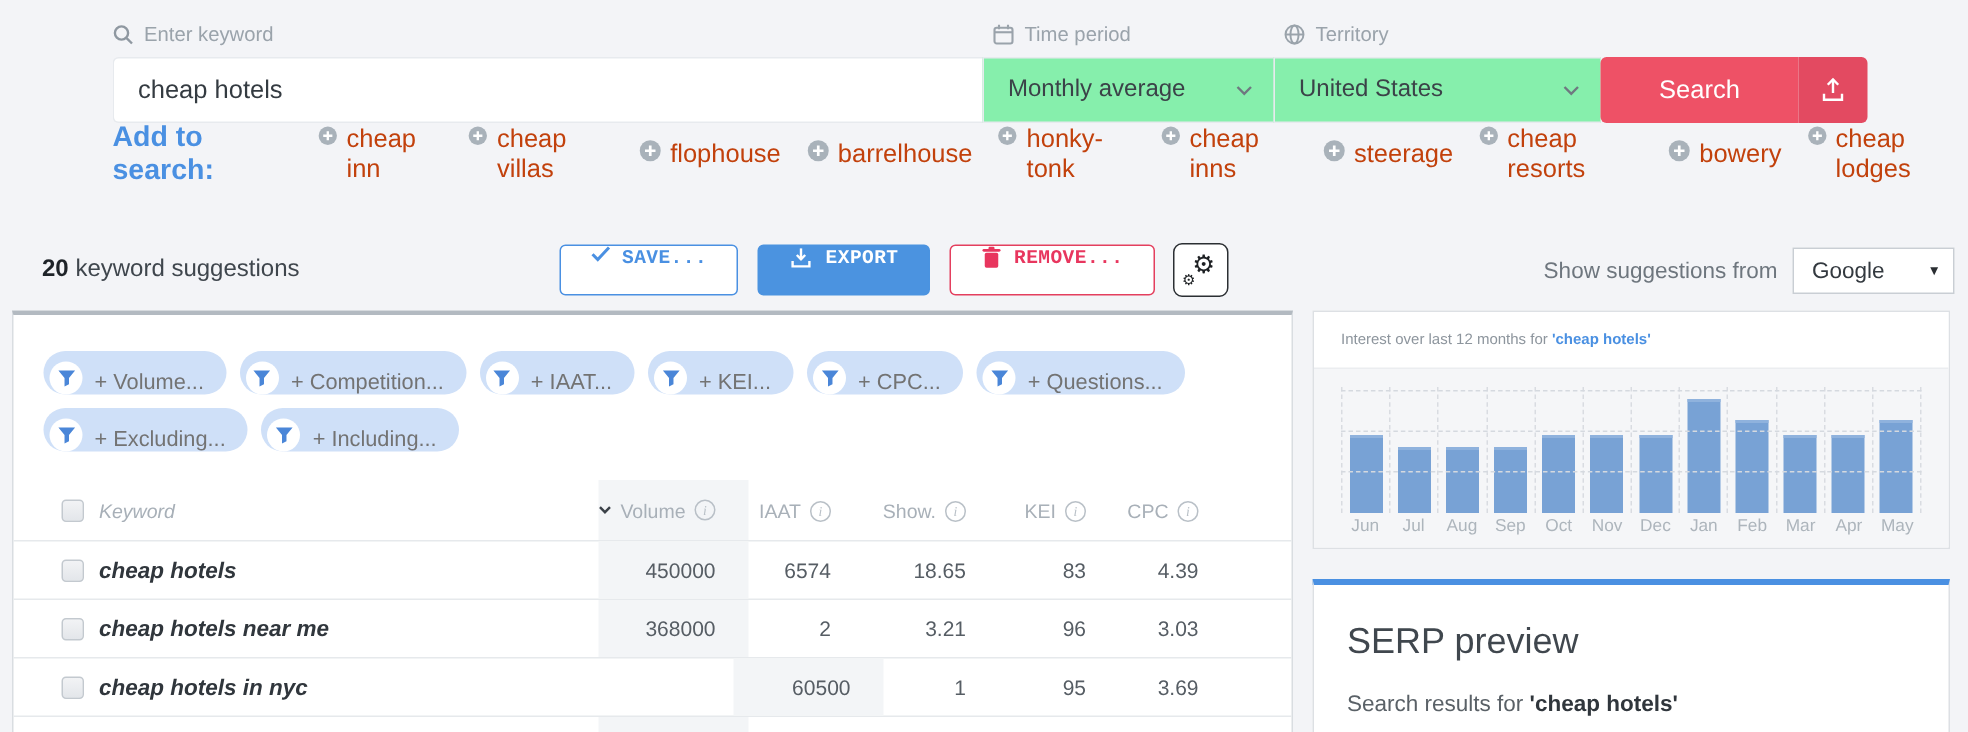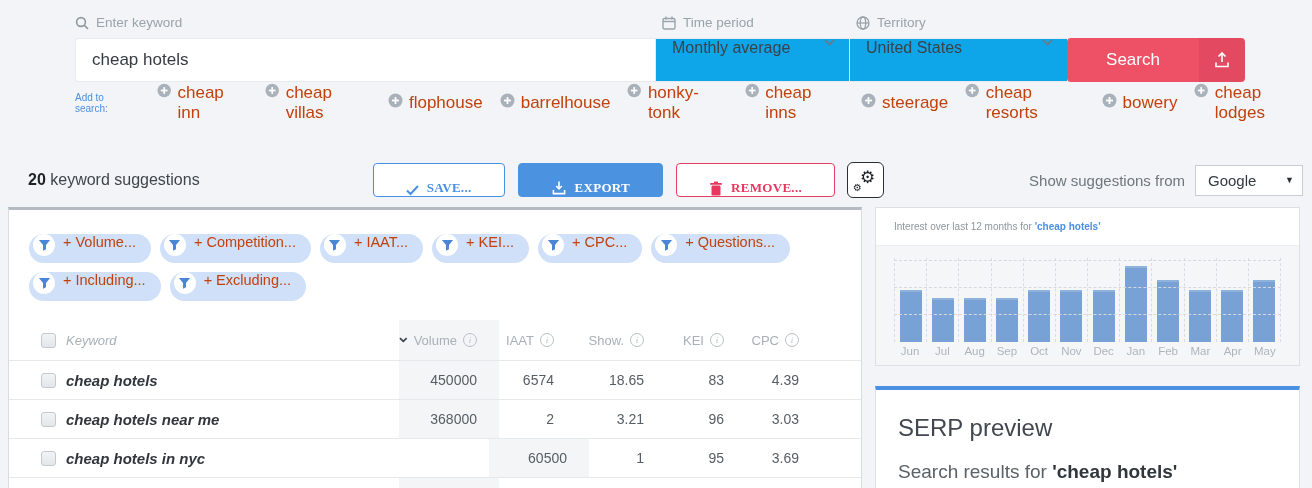--- a/index.html
+++ b/index.html
@@ -20,45 +20,45 @@
   }
   .field-label { display:flex; align-items:center; gap:7px; font-size:13.5px; color:#9aa3ab; }
   .field-label.pad { padding-left:7px; }
   .inputs-row { margin-top:8px; height:44px; }
   .kw-input {
     width:100%; height:44px; border:1px solid #e7eaee; border-right:none;
     border-radius:4px 0 0 4px; padding:0 16px; font-size:17px; color:#343b41;
     font-family:"Liberation Sans",sans-serif; background:#fff; outline:none;
   }
   .sel-box {
-    height:44px; background:#0ea5e9; border:1px solid #e7eaee; border-right:none;
-    display:flex; justify-content:space-between;
+    height:44px; background:#86efac; border:1px solid #e7eaee; border-right:none;
+    display:flex; align-items:center; justify-content:space-between;
     padding:0 14px 0 16px; font-size:16px; color:#3b4248; cursor:pointer;
   }
   .search-btn-group { display:flex; height:44px; }
   .search-btn {
     flex:1; background:#ee5166; color:#fff; border:none; font-size:17px;
     font-family:"Liberation Sans",sans-serif; border-radius:4px 0 0 4px; cursor:pointer;
   }
   .search-upload {
     width:46px; background:#e34a61; border:none; border-radius:0 4px 4px 0;
     display:flex; align-items:center; justify-content:center; cursor:pointer;
   }
   .addsearch-row { display:flex; align-items:center; gap:17px; margin:12px 0 0 75px; height:18px; }
-  .addsearch-label { font-size:10px; font-weight:normal; color:#4a90e2; margin-right:3px; }
+  .addsearch-label { font-size:19px; font-weight:bold; color:#4a90e2; margin-right:3px; }
   .suggestion { display:inline-flex; gap:6px; font-size:17px; color:#c2410c; cursor:pointer; }
 
   
   .toolbar-row { display:flex; align-items:center; margin:50px 9px 0 28px; height:36px; }
   .page-title { font-size:16px; color:#3f464d; font-weight:400; }
   .page-title b { color:#1e2328; font-weight:800; }
   .btn {
     height:34px; border-radius:4px; font-size:13px; font-weight:bold; letter-spacing:.3px;
-    display:inline-flex; align-items:flex-end; gap:8px; padding:0 32px; cursor:pointer;
-    font-family:Liberation Serif, serif; background:#fff;
+    display:inline-flex; align-items:flex-start; gap:8px; padding:0 20px; cursor:pointer;
+    font-family:Liberation Mono, monospace; background:#fff;
   }
   .btn-save { margin-left:173px; border:1px solid #4a90e2; color:#4a90e2; }
   .btn-export { margin-left:13px; border:1px solid #4b93e0; background:#4b93e0; color:#fff; }
   .btn-remove { margin-left:13px; border:1px solid #e43f5e; color:#e8365e; }
   .btn-gear {
     margin-left:12px; width:37px; height:36px; border:1.5px solid #2b2f33; border-radius:6px;
     background:#fff; display:flex; align-items:center; justify-content:center; cursor:pointer;
     position:relative; color:#1d2023;
   }
   .gear-big { font-family:"DejaVu Sans",sans-serif; font-size:17px; line-height:1; position:relative; top:-3px; left:2px; }
@@ -75,23 +75,23 @@
   .content-row { display:flex; align-items:flex-start; margin:9px 0 0 8px; }
   .main-panel {
     width:854px; min-height:310px; background:#fff;
     border:1px solid #d9dde1; border-top:3px solid #b3bac1; padding-top:24px;
   }
   .right-col { width:425px; margin-left:13px; }
 
   
   .chips { display:flex; flex-wrap:wrap; gap:9px; padding:0 20px; }
   .chip {
-    display:inline-flex; align-items:flex-start; gap:8px; height:29px;
+    display:inline-flex; align-items:flex-end; gap:8px; height:29px;
     background:#cfe0f8; border-radius:15px; padding:0 15px 0 4px;
-    color:#c2410c; font-size:14.5px; cursor:pointer; white-space:nowrap;
+    color:#737373; font-size:14.5px; cursor:pointer; white-space:nowrap;
   }
   .chip .bubble {
     width:22px; height:22px; border-radius:50%; background:#fff;
     display:flex; align-items:center; justify-content:center;
   }
 
   
   .ktable { margin-top:19px; }
   .trow { display:flex; align-items:stretch; height:40px; font-size:14px; color:#565d64; }
   .trow.body-row { border-top:1px solid #e6e9ec; height:39px; }
@@ -99,21 +99,21 @@
   .col-check { width:57px; padding-left:32px; }
   .col-kw { flex:1;font-style:italic; }
   .col-vol { width:100px; background:#f3f5f7; justify-content:flex-end; padding-right:22px; }
   .col-iaat { width:55px; justify-content:flex-end; }
   .col-comp { width:90px; justify-content:flex-end; }
   .col-kei { width:80px; justify-content:flex-end; }
   .col-cpc { width:85px; justify-content:flex-end; padding-right:10px; }
   .col-spacer { width:52px; }
   .header-row { color:#a8b0b8; font-size:13px; }
   .header-row .col-vol { gap:6px; }
-  .hgroup { display:inline-flex; align-items:center; gap:6px; }
+  .hgroup { display:inline-flex; align-items:flex-end; gap:6px; }
   .kw-text { font-size:15px; font-weight:bold; color:#30363c; }
   .checkbox {
     width:15px; height:15px; border:1px solid #c3c9cf; border-radius:3px;
     background:linear-gradient(#f2f3f5,#e3e6ea); cursor:pointer;
   }
   .info-ic {
     width:14px; height:14px; border:1px solid #b9c0c7; border-radius:50%;
     display:inline-flex; align-items:center; justify-content:center;
     font-size:9px; color:#b9c0c7; font-family:"Liberation Serif",serif; font-style:italic;
     cursor:pointer; flex:none;
@@ -138,21 +138,21 @@
   .bar { width:22px; background:#78a2d5; border-top:2px solid #8fb2dd; cursor:pointer; }
   .chart-months { display:flex; margin-top:3px; }
   .chart-months span { flex:1; text-align:center; font-size:11.5px; color:#adb5bc; }
 
   
   .serp-card {
     margin-top:20px; background:#fff; border:1px solid #dde0e4; border-top:4px solid #4a90e2;
     padding:24px 22px 30px; min-height:95px;
   }
   .serp-title { font-size:24px; font-weight:400; color:#40474e; margin-bottom:19px; }
-  .serp-sub { font-size:19px; color:#5a6167; }
+  .serp-sub { font-size:15px; color:#5a6167; }
   .serp-sub b { color:#30363c; }
 </style>
 </head>
 <body>
 
 <div class="topbar">
   <div class="labels-row">
     <div class="field-label">
       <svg width="14" height="14" viewBox="0 0 14 14" fill="none" stroke="#8f98a1" stroke-width="1.6">
           <circle cx="6" cy="6" r="4.4"></circle>
@@ -396,30 +396,30 @@
           </span>
           <span>+ Questions...</span>
         </span>
 
         <span class="chip">
           <span class="bubble">
             <svg width="13" height="13" viewBox="0 0 14 14" fill="#4a86d8">
               <path d="M1 1 h12 L8.6 6.4 V11 L5.4 12.6 V6.4 Z"></path>
             </svg>
           </span>
+          <span>+ Excluding...</span>
+        </span>
+
+        <span class="chip">
+          <span class="bubble">
+            <svg width="13" height="13" viewBox="0 0 14 14" fill="#4a86d8">
+              <path d="M1 1 h12 L8.6 6.4 V11 L5.4 12.6 V6.4 Z"></path>
+            </svg>
+          </span>
           <span>+ Including...</span>
-        </span>
-
-        <span class="chip">
-          <span class="bubble">
-            <svg width="13" height="13" viewBox="0 0 14 14" fill="#4a86d8">
-              <path d="M1 1 h12 L8.6 6.4 V11 L5.4 12.6 V6.4 Z"></path>
-            </svg>
-          </span>
-          <span>+ Excluding...</span>
         </span>
 
     </div>
 
     <div class="ktable">
       <div class="trow header-row">
         <div class="cell col-check">
             <span class="checkbox"></span>
           </div>
         <div class="cell col-kw">

